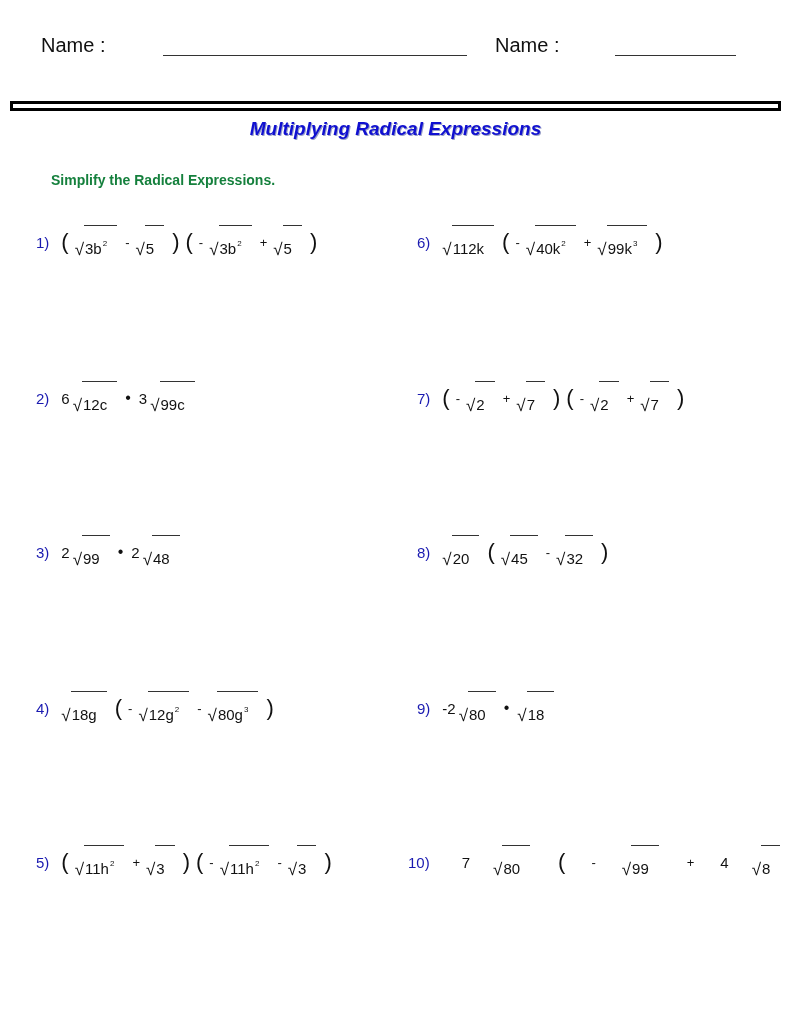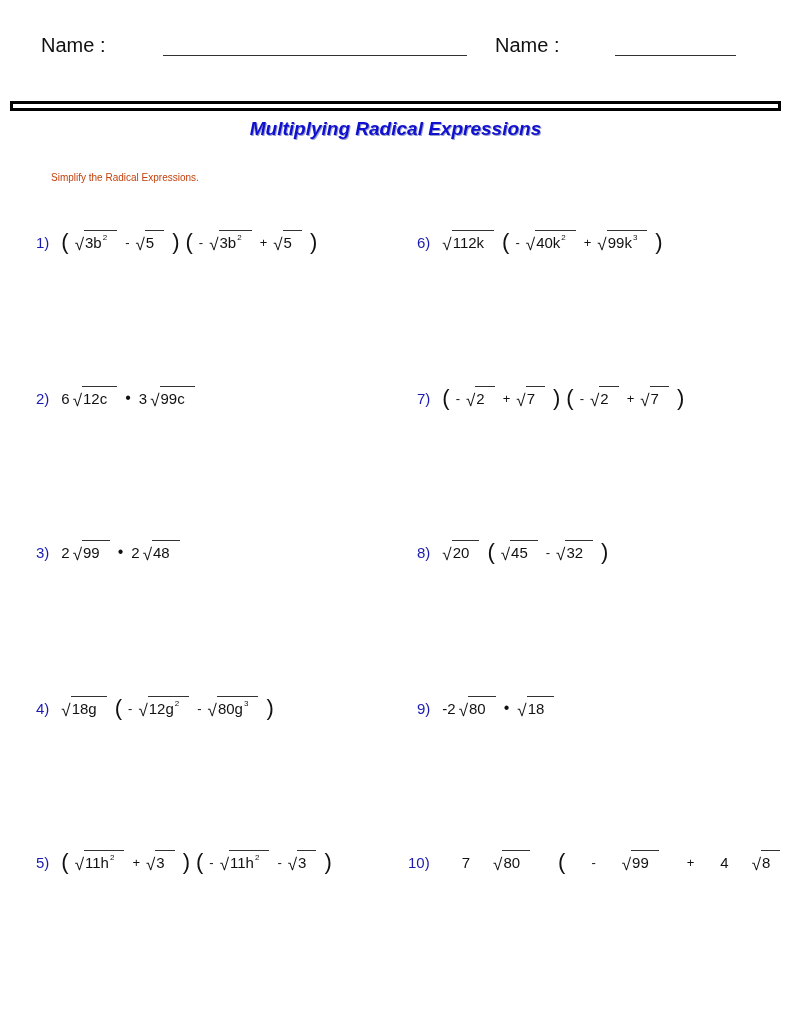--- a/index.html
+++ b/index.html
@@ -16,34 +16,34 @@
     .rule {
       position: absolute; left: 10px; top: 101px; width: 765px; height: 4px;
       border: 3px solid #000; background: #fff;
     }
     .title {
       position: absolute; top: 118px; left: 0; width: 791px; text-align: center;
       font-size: 19px; font-weight: bold; color: #1010d0;
       text-shadow: 1px 1px 0 #9aa0c8;
       font-style: italic;
     }
-    .instructions { position: absolute; left: 51px; top: 172px; font-size: 10px; font-weight: normal; color: #c2410c; }
+    .instructions { position: absolute; left: 51px; top: 172px; font-size: 14px; font-weight: bold; color: #15803d; }
     .problem {
       position: absolute; height: 30px; display: flex; align-items: center;
       font-size: 15px; color: #111; white-space: nowrap;
     }
     .pnum { color: #1a1ab0; font-size: 15px; margin-right: 12px; }
     .paren { font-size: 22px; font-weight: 300; margin-right: 6px; line-height: 1; }
     .op { font-size: 13px; margin-right: 6px; }
     .dot { font-size: 16px; margin-right: 8px; }
     .coef { margin-right: 3px; }
     .radical { display: inline-flex; align-items: flex-end; margin-right: 8px; }
     .rsign { font-size: 17px; line-height: 1; margin-right: 0; }
     .radicand {
-      border-top: 1px solid #333; padding: 4px 10px 0 1px; line-height: 1.1;
+      border-top: 1px solid #333; padding: 15px 10px 0 1px; line-height: 1.1;
       font-size: 15px; position: relative; top: -1px;
     }
     .radicand sup { font-size: 8px; position: relative; top: -2px; margin-left: 1px; }
   </style>
 </head>
 <body>
 
 <div class="header-row">
   <span class="name-label">Name :</span>
   <div class="name-line"></div>

